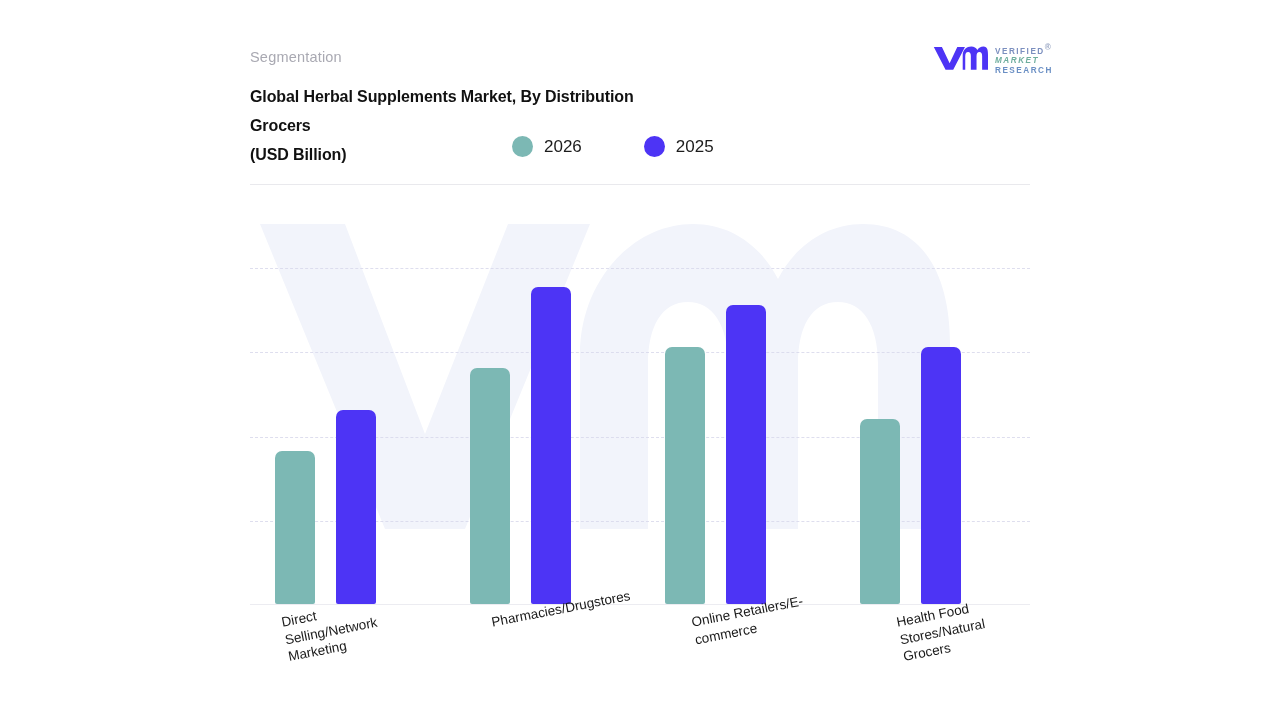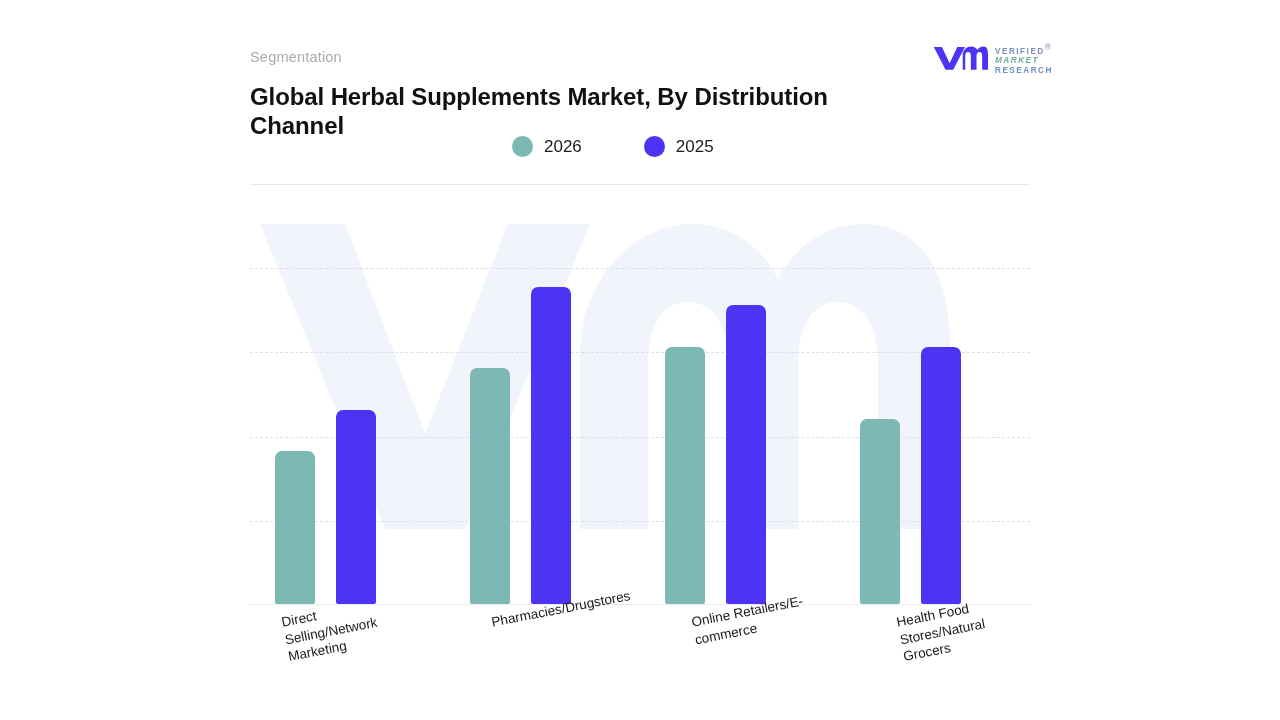--- a/index.html
+++ b/index.html
@@ -15,21 +15,21 @@
   
   .seg-label{
     position:absolute;left:250px;top:49px;
     font-size:14.5px;color:#a9a9b2;letter-spacing:.2px;
     white-space:nowrap;
   }
   .title-block{
     position:absolute;left:250px;top:82px;width:620px;
   }
   .title-line{
-    font-size:24px;font-weight:bold;color:#111111;
+    font-size:16px;font-weight:bold;color:#111111;
     line-height:29px;letter-spacing:-.1px;
   }
   
   .logo{
     position:absolute;left:932px;top:42px;width:130px;height:34px;
     display:flex;align-items:flex-start;gap:7px;
   }
   .logo-mark{width:56px;height:30px;display:block;}
   .logo-words{
     display:flex;flex-direction:column;justify-content:center;
@@ -97,21 +97,22 @@
 </style>
 </head>
 <body>
 
 <div id="root">
 
   <div class="seg-label">Segmentation</div>
 
   <div class="title-block">
     <div class="title-line">Global Herbal Supplements Market, By Distribution</div>
-    <div class="title-line">Channel</div>
+    <div class="title-line">Grocers</div>
+    <div class="title-line">(USD Billion)</div>
   </div>
 
   <div class="logo">
     <svg class="logo-mark" viewBox="0 0 62 32">
       <path d="M2 5 L11 5 L19.5 23 L28 5 L36.5 5 L23.5 30 L15 30 Z" fill="#4d34f5"></path>
       <path d="M34 30 L34 14 C34 8 38.5 4.5 43.5 4.5 C46.6 4.5 49 6 50.2 8.2 C51.5 6 54 4.5 57 4.5 C61.5 4.5 62 9 62 13.5 L62 30 L55.5 30 L55.5 15 C55.5 12 54.5 10.5 52.5 10.5 C50.4 10.5 49.3 12.2 49.3 15.2 L49.3 30 L43 30 L43 15 C43 12 42 10.5 40 10.5 C37.9 10.5 36.8 12.2 36.8 15.2 L36.8 30 Z" fill="#4d34f5"></path>
     </svg>
     <div class="logo-words">
       <span class="lw1"><span>VERIFIED</span><span class="reg">®</span></span>
       <span class="lw2">MARKET</span>

